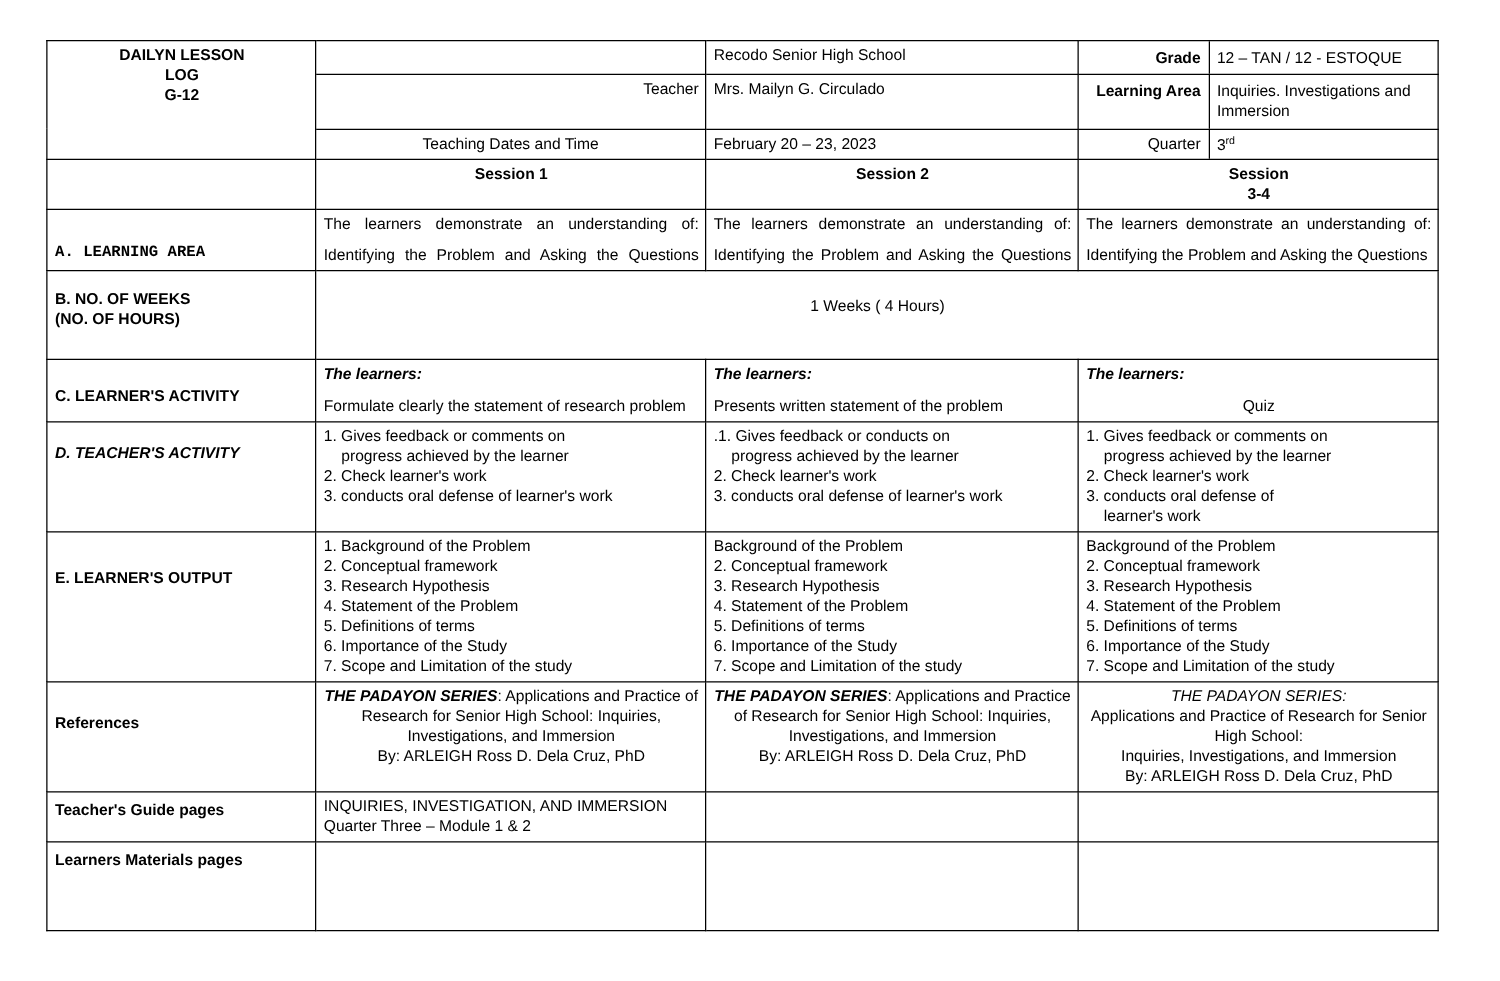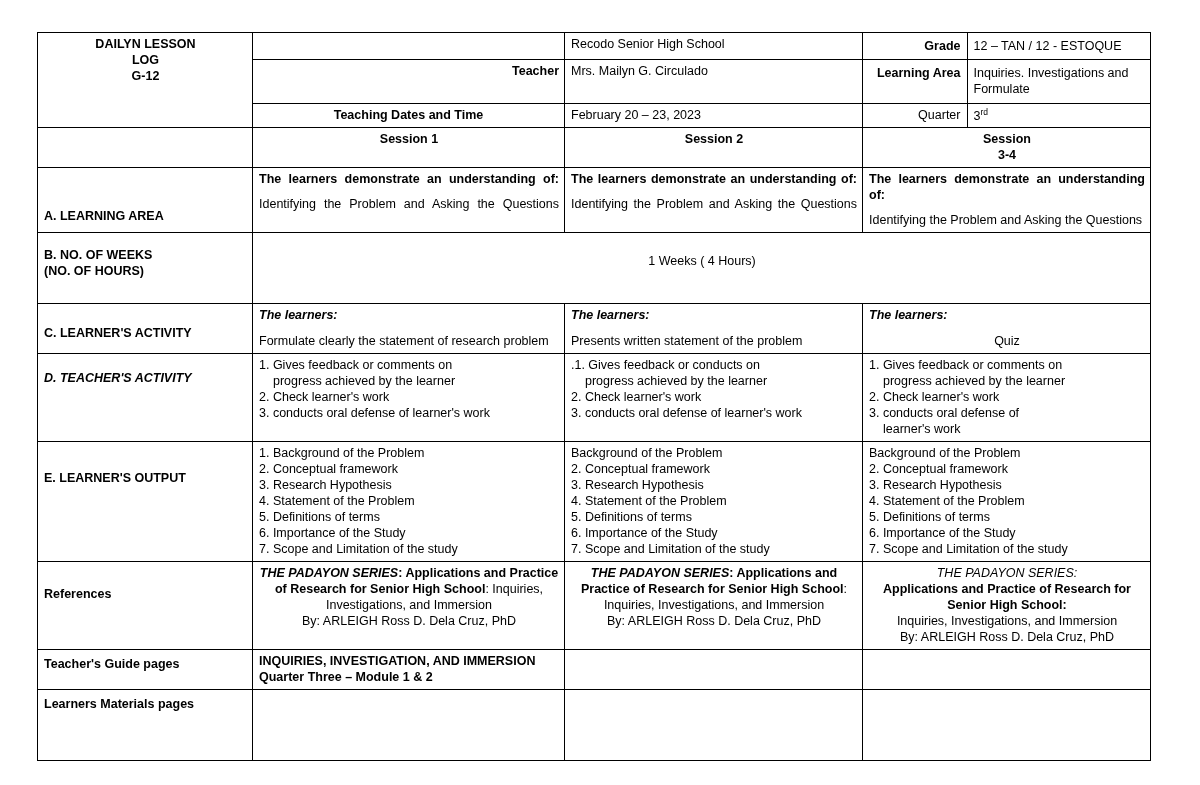--- a/index.html
+++ b/index.html
@@ -34,21 +34,21 @@
     padding: 3px 5px 4px 6px;
     font-size: 12.5px;
     line-height: 1.28;
   }
   
   col.c-label   { width: 215px; }
   col.c-s1      { width: 312px; }
   col.c-s2      { width: 298px; }
   col.c-s3      { width: 288px; }
 
-  .bold        { font-weight: bold; }
+  .bold        { font-weight: normal; }
   .ital        { font-style: italic; }
   .bold-ital   { font-weight: bold; font-style: italic; }
   .center      { text-align: center; }
   .right       { text-align: right; }
   .just        { text-align: justify; text-align-last: justify; }
 
   .head-cell {
     font-size: 12.5px;
     padding: 5px 6px;
   }
@@ -123,21 +123,21 @@
         <td class="head-cell">Mrs. Mailyn G. Circulado</td>
         <td class="head-cell" style="padding:0;">
           <table style="border-collapse:collapse;width:100%;table-layout:fixed;height:100%">
             <colgroup>
                 <col style="width:104px">
                 <col style="width:184px">
               </colgroup>
             <tbody>
                 <tr>
               <td style="border:none;border-right:1px solid #000;text-align:right;font-weight:bold;padding:5px 6px;font-size:12.5px;vertical-align:top;">Learning Area</td>
-              <td style="border:none;padding:5px 6px;font-size:12.5px;vertical-align:top;line-height:1.3;">Inquiries. Investigations and Formulate</td>
+              <td style="border:none;padding:5px 6px;font-size:12.5px;vertical-align:top;line-height:1.3;">Inquiries. Investigations and Immersion</td>
             </tr>
           </tbody>
             </table>
         </td>
       </tr>
       <tr>
         <td class="head-cell center bold" style="padding:3px 6px;">Teaching Dates and Time</td>
         <td class="head-cell" style="padding:3px 6px;">February 20 – 23, 2023</td>
         <td class="head-cell" style="padding:0;">
           <table style="border-collapse:collapse;width:100%;table-layout:fixed;">
@@ -159,21 +159,21 @@
         <td style="border-right:1px solid #000;"></td>
         <td class="session-hdr">Session 1</td>
         <td class="session-hdr">Session 2</td>
         <td class="session-hdr">
           <div>Session</div>
           <div>3-4</div>
         </td>
       </tr>
 
       <tr>
-        <td class="label-cell" style="padding-top:40px;">A. LEARNING AREA</td>
+        <td class="label-cell" style="padding-top:26px;font-family:Liberation Mono, monospace;">A. LEARNING AREA</td>
         <td>
           <div class="bold just">The learners demonstrate an understanding of:</div>
           <div class="spacer-line"></div>
           <div class="just">Identifying the Problem and Asking the Questions</div>
         </td>
         <td>
           <div class="bold just">The learners demonstrate an understanding of:</div>
           <div class="spacer-line"></div>
           <div class="just">Identifying the Problem and Asking the Questions</div>
         </td>

